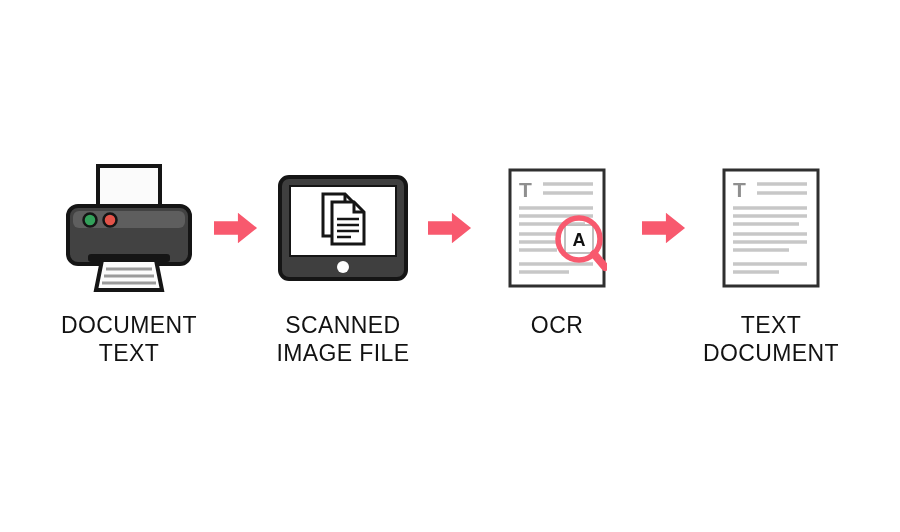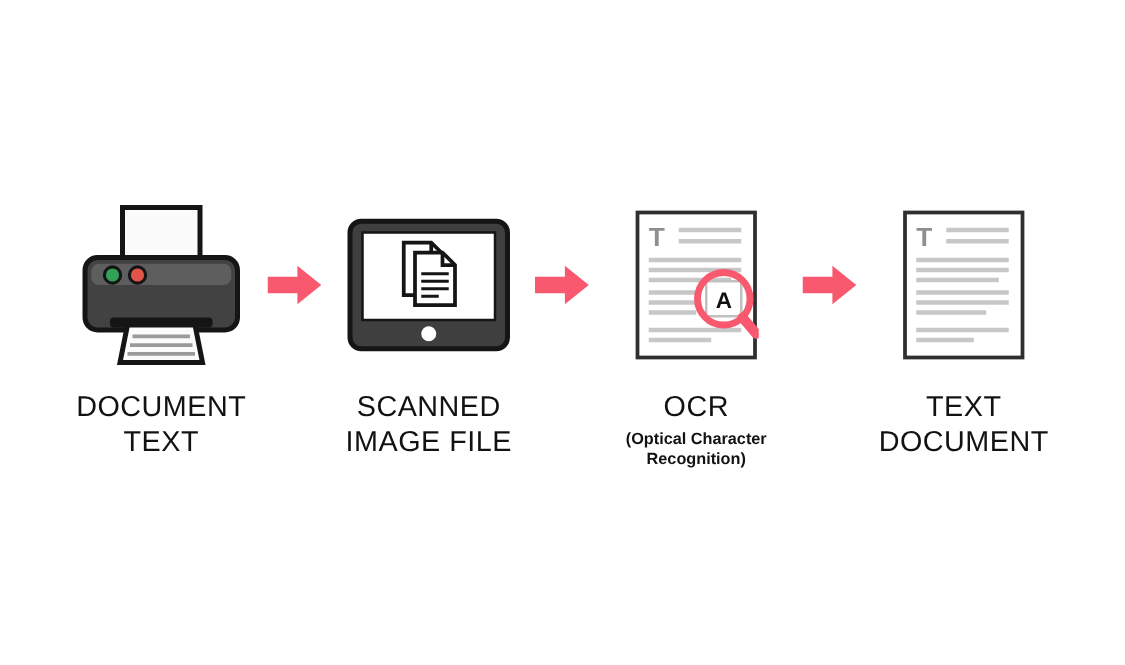--- a/index.html
+++ b/index.html
@@ -108,24 +108,20 @@
         <line x1="12" y1="105" x2="62" y2="105" stroke="var(--doc-line,#c7c7c7)" stroke-width="3.5"></line>
         <rect x="58" y="58" width="28" height="28" fill="#ffffff" stroke="#c0c0c0" stroke-width="2"></rect>
         <text x="72" y="79" text-anchor="middle" font-size="18" font-weight="bold" fill="#111111">A</text>
         <circle cx="72" cy="72" r="21" fill="none" stroke="var(--arrow,#f8596e)" stroke-width="5.5"></circle>
         <line x1="87" y1="87" x2="98" y2="100" stroke="var(--arrow,#f8596e)" stroke-width="8" stroke-linecap="round"></line>
       </svg>
     </div>
     <div class="label">
       <div>OCR</div>
     </div>
-    <div class="sublabel">
-      <div>(Optical Character</div>
-      <div>Recognition)</div>
-    </div>
   </div>
 
   <div class="arrow-cell">
     <svg width="44" height="36" viewBox="0 0 46 36">
       <polygon points="0,11 25,11 25,2 45,18 25,34 25,25 0,25" fill="var(--arrow,#f8596e)"></polygon>
     </svg>
   </div>
 
   <div class="step">
     <div class="icon-box">

